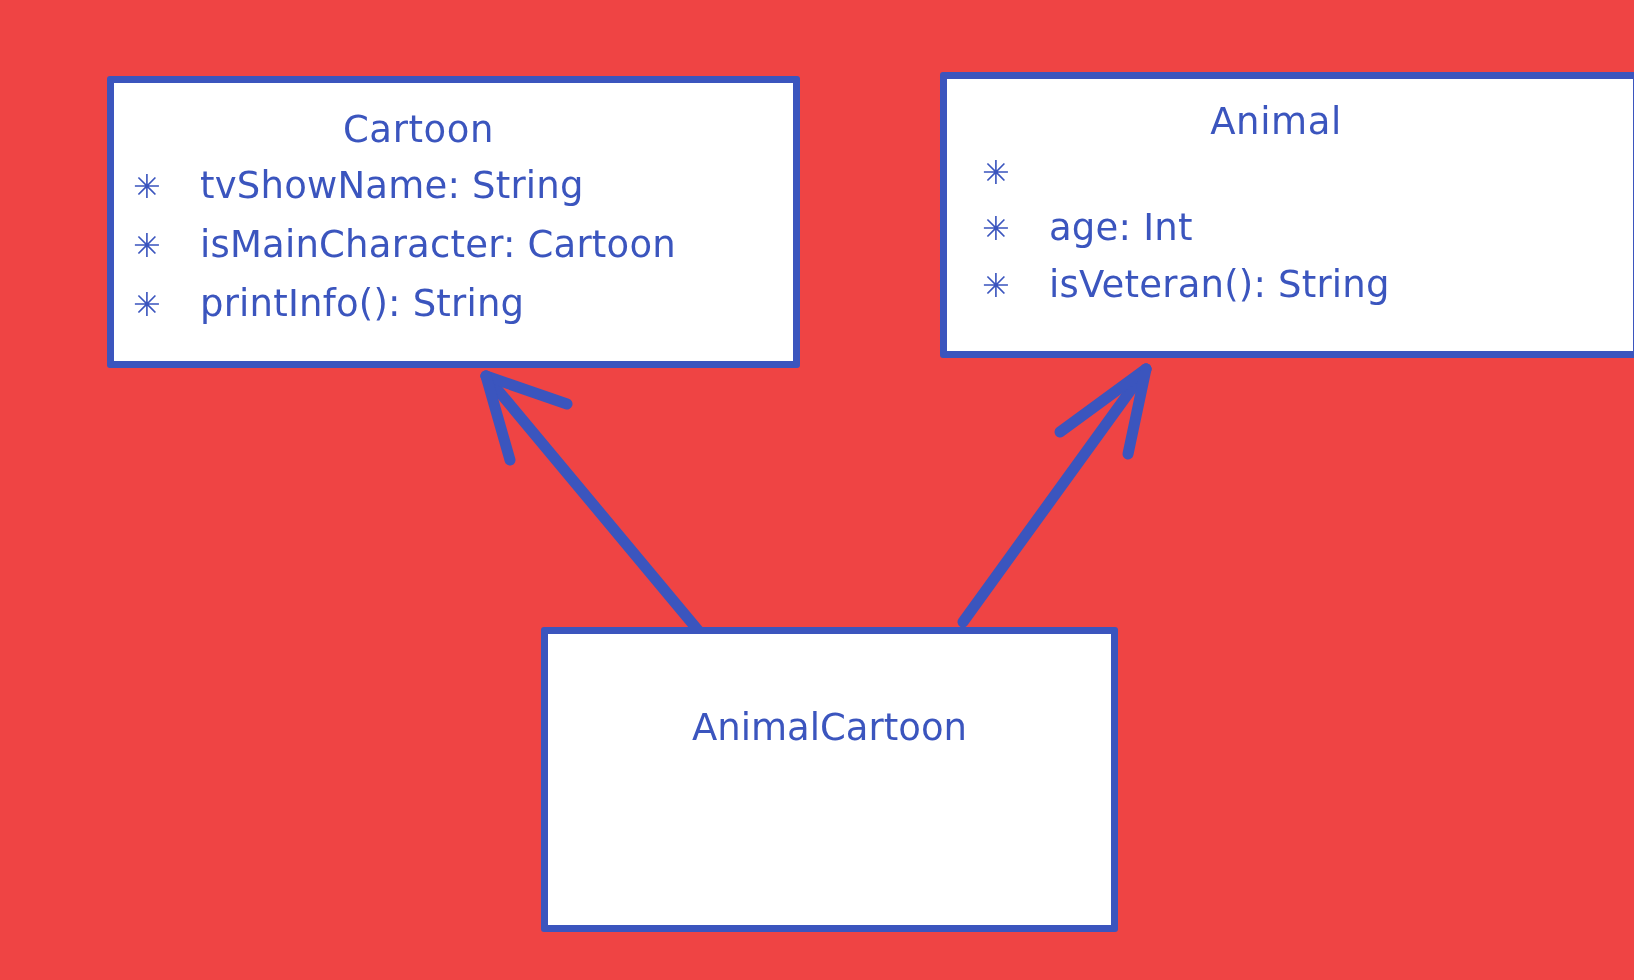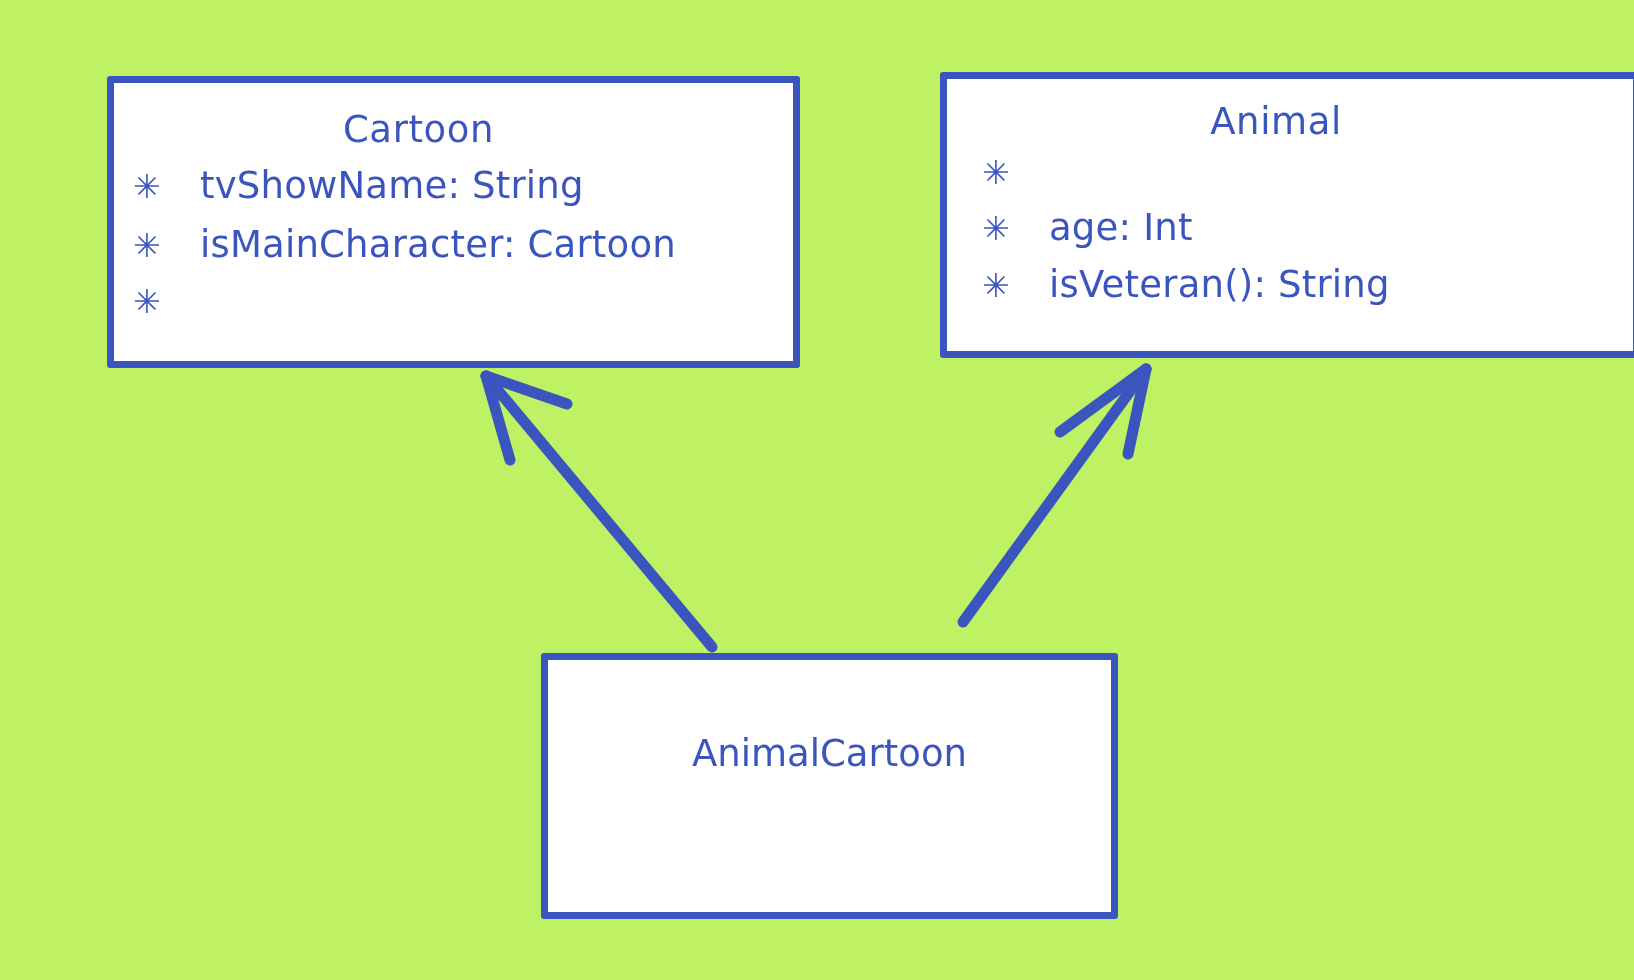--- a/index.html
+++ b/index.html
@@ -4,21 +4,21 @@
 <style>
   html, body {
     margin: 0;
     padding: 0;
     background: #ffffff;
   }
   #canvas {
     position: relative;
     width: 1634px;
     height: 980px;
-    background: #bef264;
+    background: #ef4444;
     overflow: hidden;
     font-family: "DejaVu Sans", sans-serif;
   }
 
   
   .class-box {
     position: absolute;
     box-sizing: border-box;
     background: #ffffff;
     border-style: solid;
@@ -28,22 +28,22 @@
 
   #box-cartoon {
     left: 107px;  top: 76px;
     width: 693px; height: 292px;
   }
   #box-animal {
     left: 940px;  top: 72px;
     width: 700px; height: 286px;
   }
   #box-animalcartoon {
-    left: 541px;  top: 653px;
-    width: 577px; height: 266px;
+    left: 541px;  top: 627px;
+    width: 577px; height: 305px;
   }
 
   
   .class-title {
     text-align: center;
     font-size: 37px;
     line-height: 1.0;
     letter-spacing: 0.6px;
     white-space: nowrap;
   }
@@ -124,20 +124,21 @@
       <li class="member-row">
         <span class="member-bullet">✳</span>
         <span class="member-text">tvShowName: String</span>
       </li>
       <li class="member-row">
         <span class="member-bullet">✳</span>
         <span class="member-text">isMainCharacter: Cartoon</span>
       </li>
       <li class="member-row">
         <span class="member-bullet">✳</span>
+        <span class="member-text">printInfo(): String</span>
       </li>
     </ul>
   </div>
 
   <div class="class-box" id="box-animal" style="border-color:#3B55BE; color:#3B55BE;">
     <div class="class-title">Animal</div>
     <ul class="member-list">
       <li class="member-row">
         <span class="member-bullet">✳</span>
       </li>

